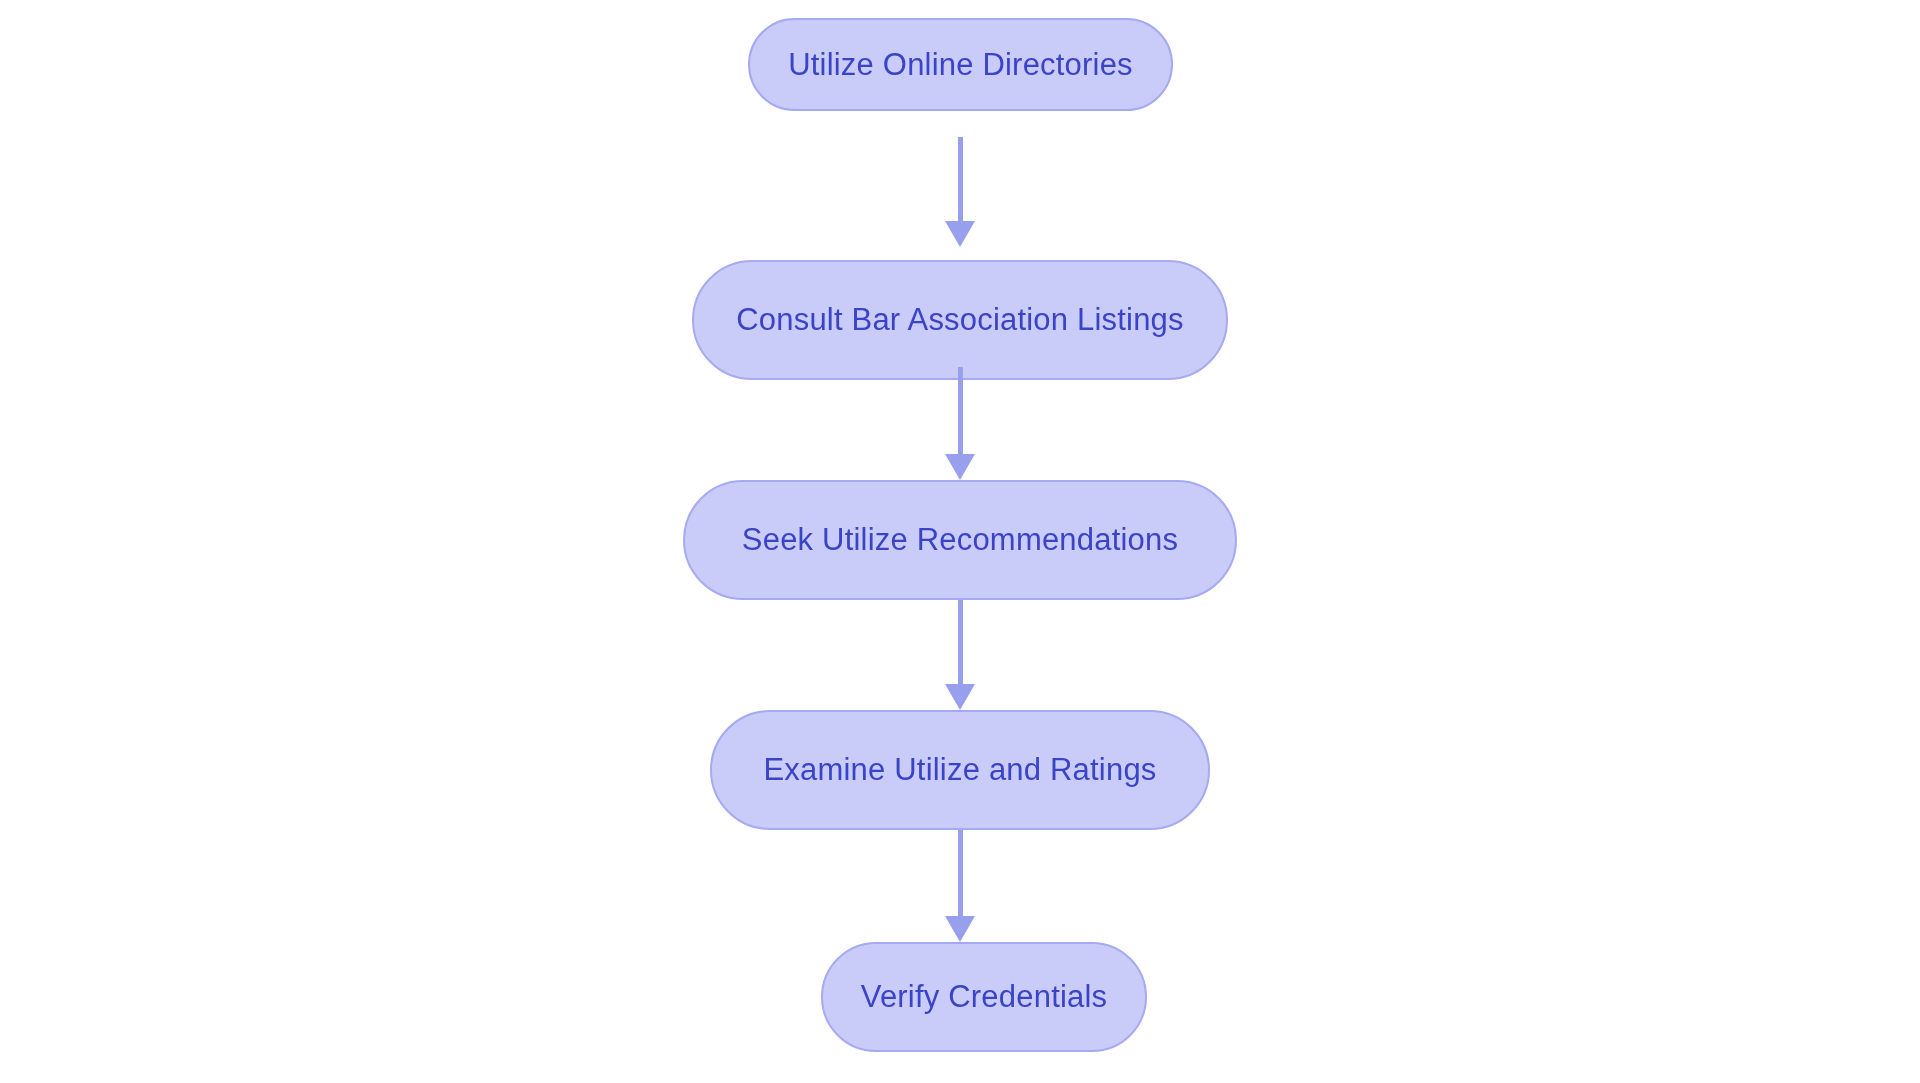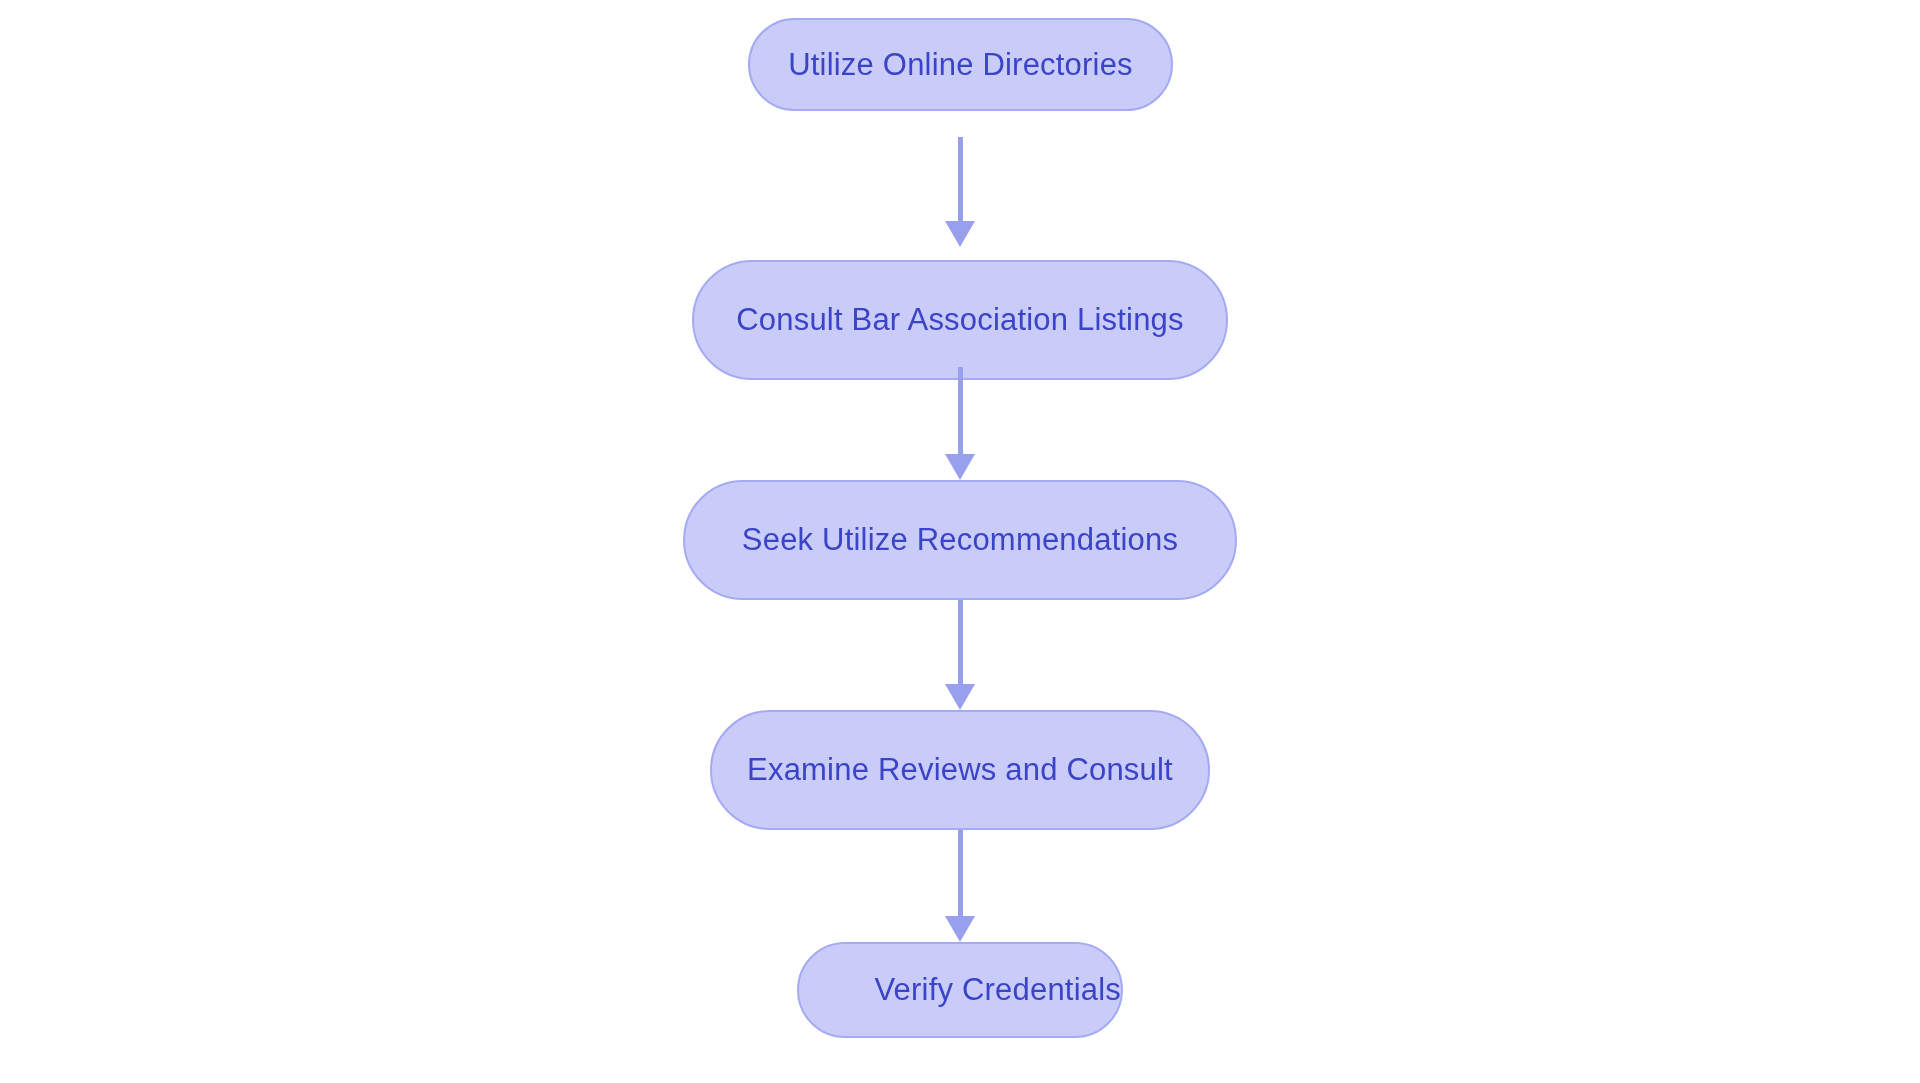--- a/index.html
+++ b/index.html
@@ -30,21 +30,21 @@
     color:var(--node-text);
     font-size:31px;
     font-weight:500;
     letter-spacing:0.2px;
     white-space:nowrap;
   }
   .node-1{left:748px;top:18px;width:425px;height:93px;}
   .node-2{left:692px;top:247px;width:536px;height:120px;margin-top:13px;}
   .node-3{left:683px;top:480px;width:554px;height:120px;}
   .node-4{left:710px;top:710px;width:500px;height:120px;}
-  .node-5{left:797px;top:942px;width:326px;height:96px;justify-content:flex-end;}
+  .node-5{left:821px;top:942px;width:326px;height:110px;}
 
   .connector{position:absolute;left:945px;width:30px;display:flex;flex-direction:column;align-items:center;}
   .connector .line{width:5px;background:var(--arrow);flex:1 1 auto;}
   .connector .head{
     width:0;height:0;
     border-left:15px solid transparent;
     border-right:15px solid transparent;
     border-top:26px solid var(--arrow);
   }
   .conn-1{top:137px;height:110px;}
@@ -78,21 +78,21 @@
   <div class="node node-3">
     <span>Seek Utilize Recommendations</span>
   </div>
 
   <div class="connector conn-3">
     <div class="line"></div>
     <div class="head"></div>
   </div>
 
   <div class="node node-4">
-    <span>Examine Reviews and Consult</span>
+    <span>Examine Utilize and Ratings</span>
   </div>
 
   <div class="connector conn-4">
     <div class="line"></div>
     <div class="head"></div>
   </div>
 
   <div class="node node-5">
     <span>Verify Credentials</span>
   </div>

